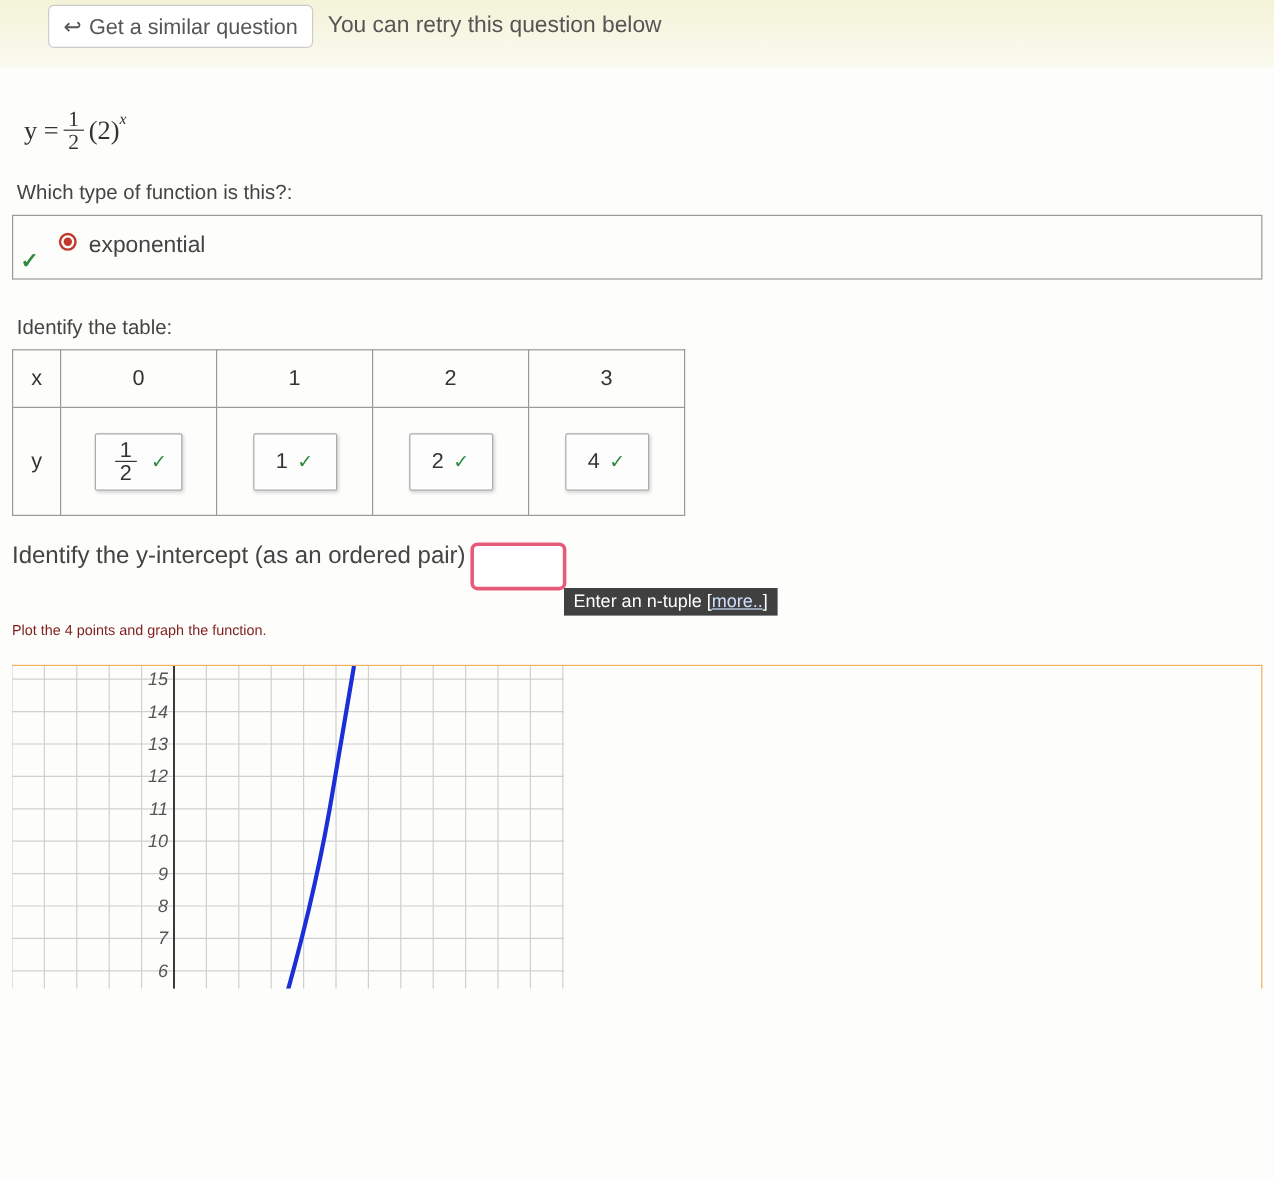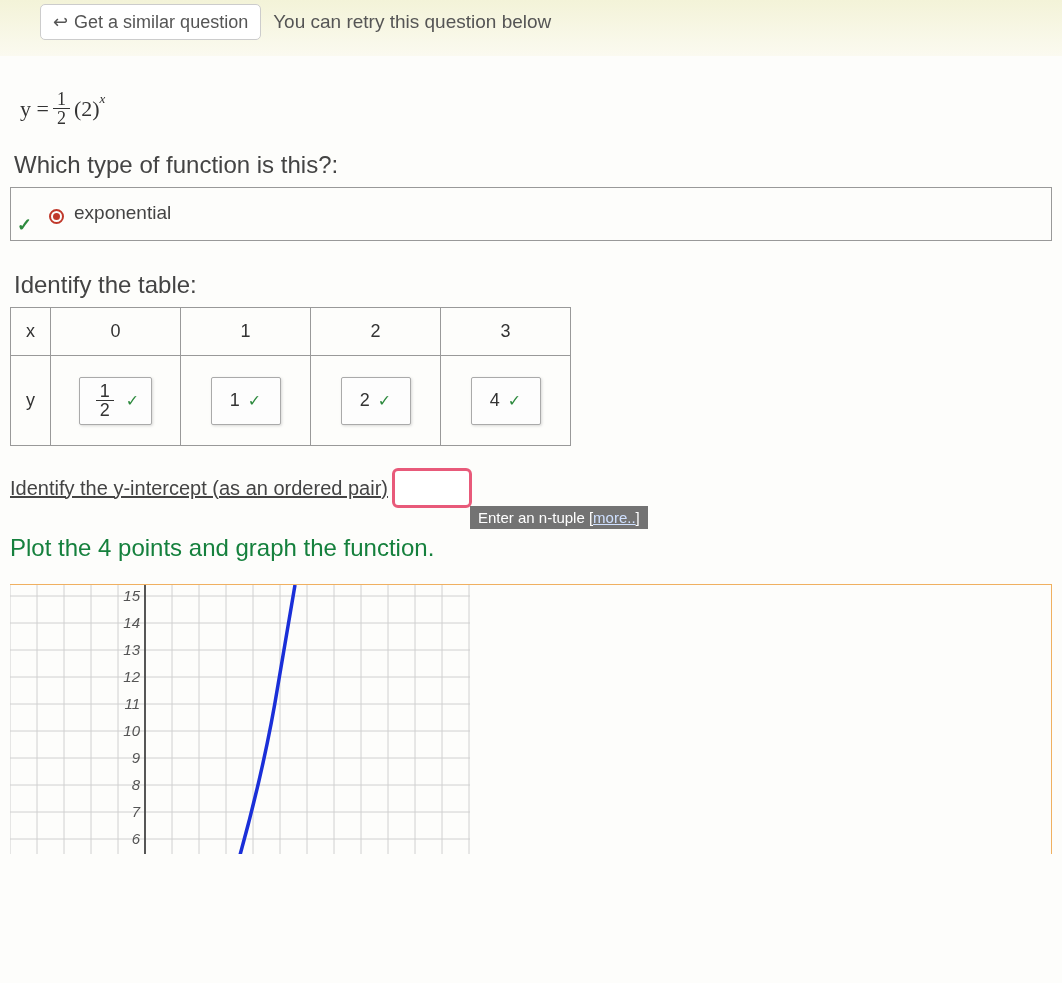--- a/index.html
+++ b/index.html
@@ -50,33 +50,33 @@
     flex-direction: column;
     align-items: center;
     vertical-align: middle;
     margin: 0 4px;
     line-height: 1;
   }
   .frac .n { border-bottom: 1.2px solid #333; padding: 0 4px; font-size:18px;}
   .frac .d { padding: 0 4px; font-size:18px;}
   .sup { font-size: 13px; position: relative; top: -10px; font-style: italic; }
   .section-label {
-    font-size: 24px;
+    font-size: 17px;
     color: #444;
     margin: 8px 0 8px 4px;
   }
   .radio-box {
     border: 1px solid #999;
     padding: 14px 18px 10px 38px;
     position: relative;
     margin-bottom: 30px;
   }
   .radio-row {
     display: flex;
-    align-items: flex-end;
+    align-items: flex-start;
     gap: 10px;
     margin-bottom: 6px;
     font-size: 19px;
     color: #444;
   }
   .radio-circ {
     width: 15px; height: 15px;
     border: 2px solid #999;
     border-radius: 50%;
     display: inline-block;
@@ -132,46 +132,44 @@
   }
   .answer-box .check {
     color: #2d8a3e;
     font-size: 16px;
   }
   .intercept-row {
     font-size: 20px;
     color: #444;
     margin: 22px 0 10px 0;
     display: flex;
-    align-items: center;
     position: relative;
-    text-decoration: underline;
   }
   .input-focused {
     width: 80px;
     height: 40px;
     border: 3px solid #e85a7a;
     border-radius: 6px;
     margin-left: 4px;
     background: #fff;
   }
   .tooltip {
     position: absolute;
     left: 460px;
     top: 38px;
-    background: #737373;
+    background: #404040;
     color: #fff;
     font-size: 15px;
     padding: 3px 8px;
     white-space: nowrap;
   }
   .tooltip .more { text-decoration: underline; color:#cfe0ff; }
   .plot-text {
-    font-size: 24px;
-    color: #15803d;
+    font-size: 12px;
+    color: #7f1d1d;
     margin: 26px 0 12px 0;
   }
   .graph-wrap {
     position: relative;
     border: 1px solid #f0b060;
     border-left: none;
     border-bottom: none;
     height: 270px;
     margin-top: 22px;
     overflow: hidden;

